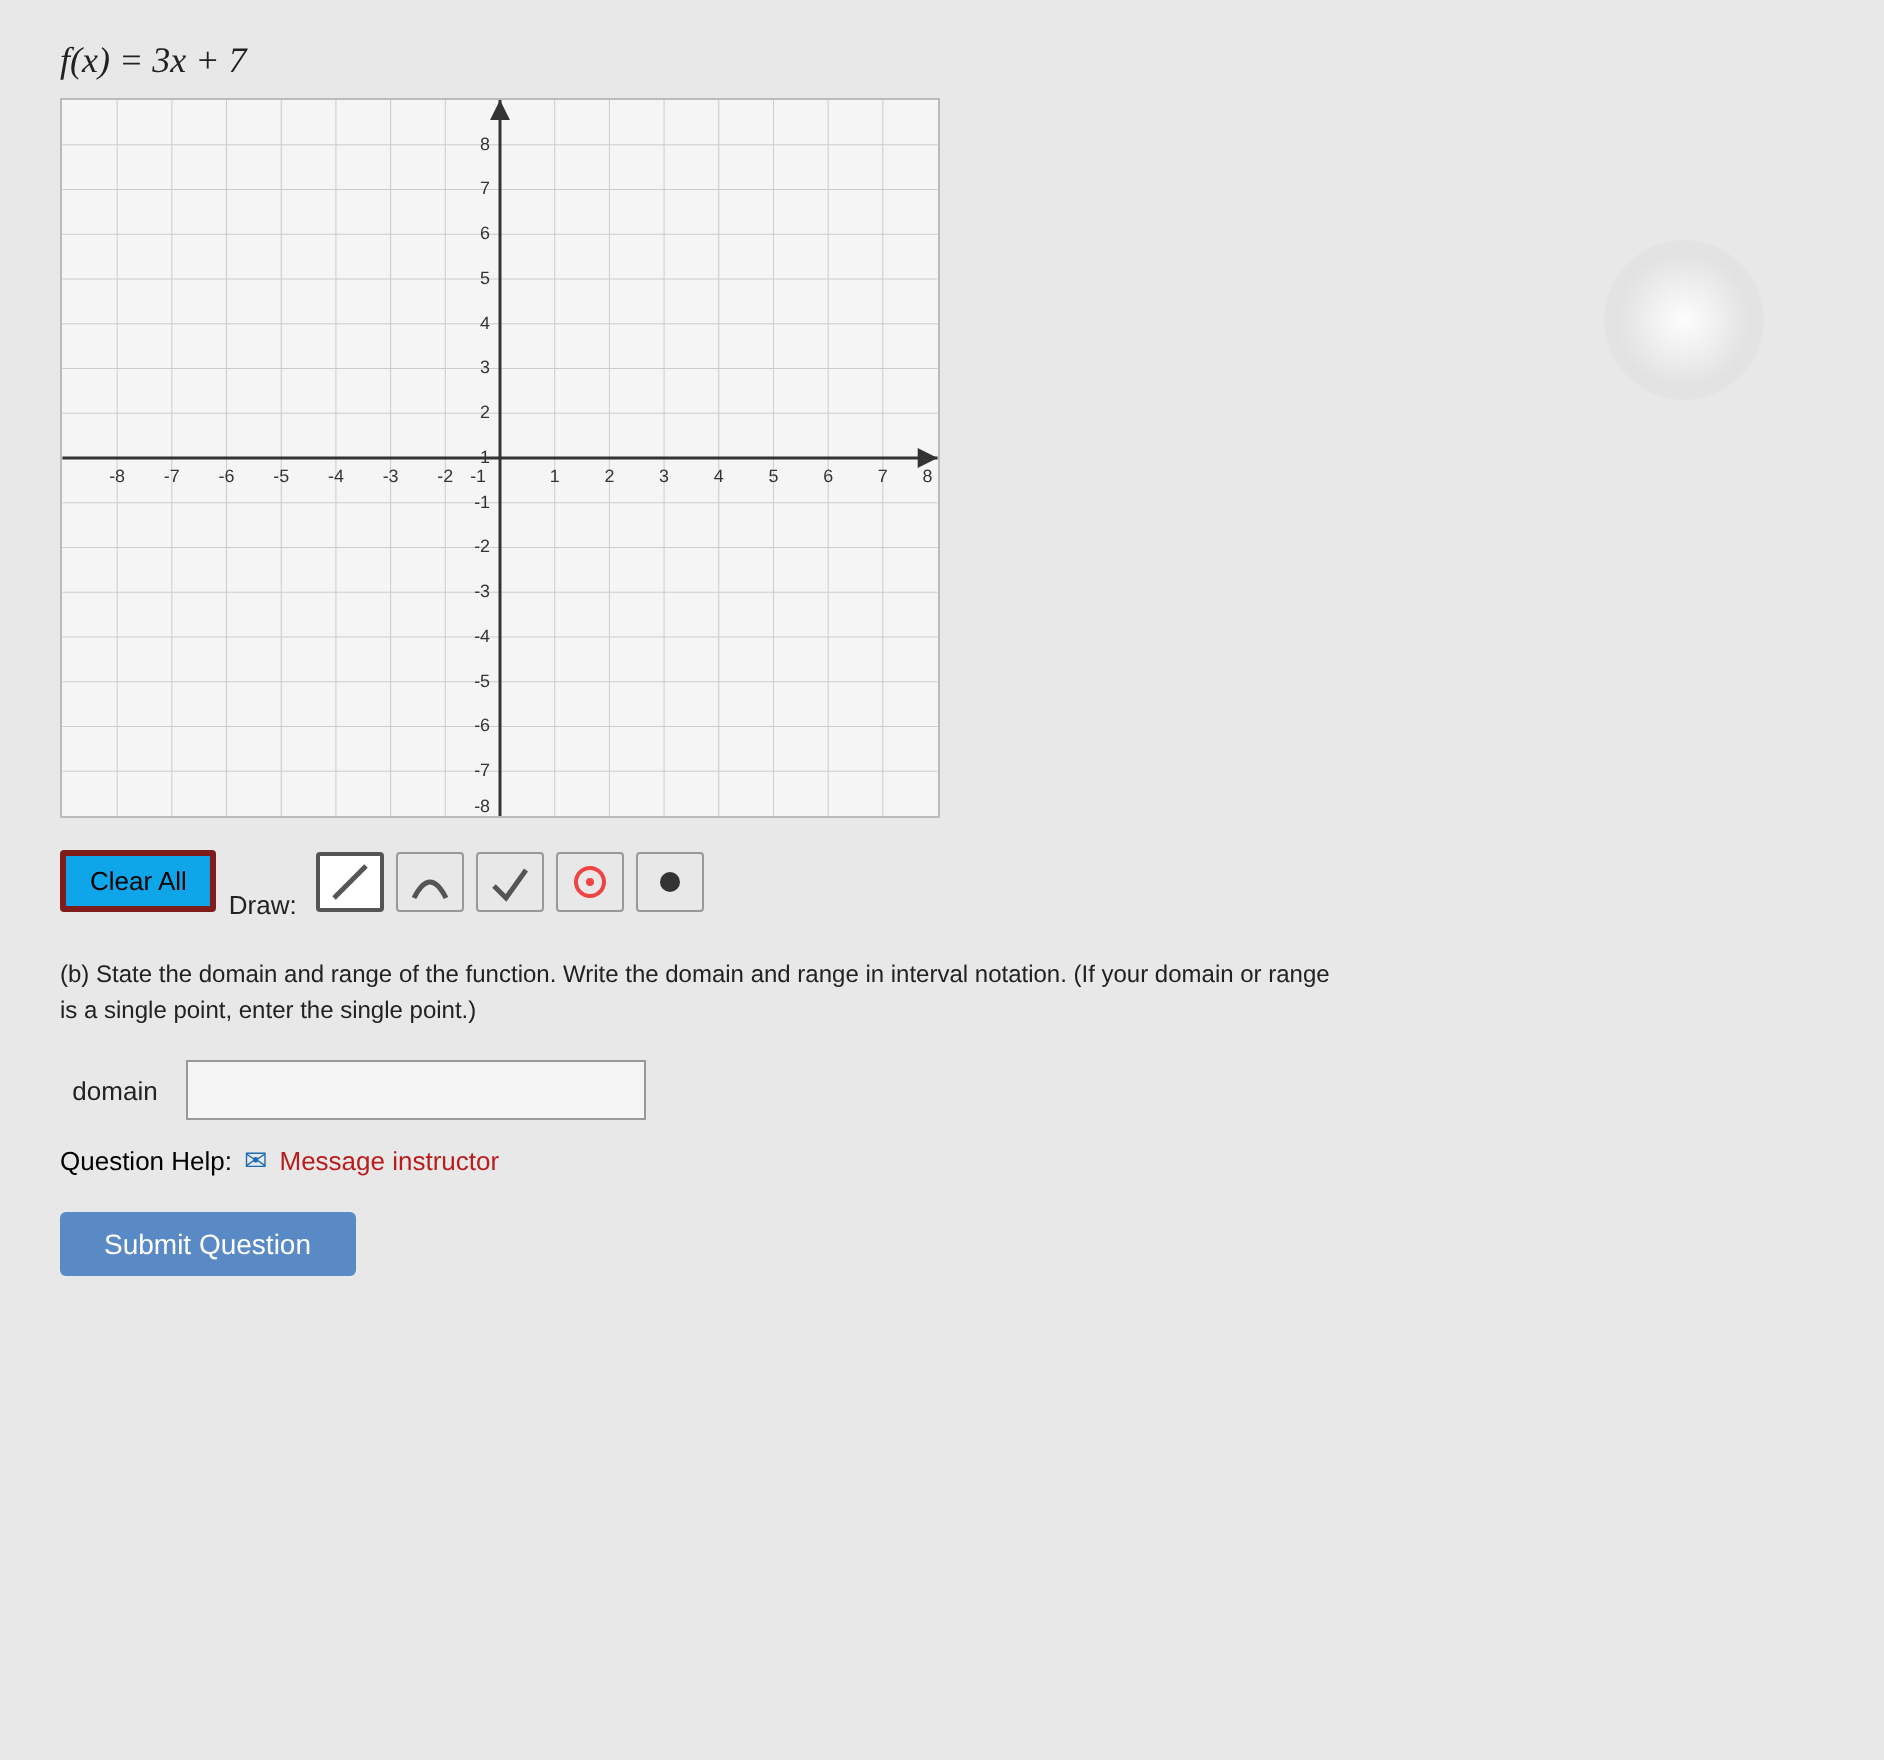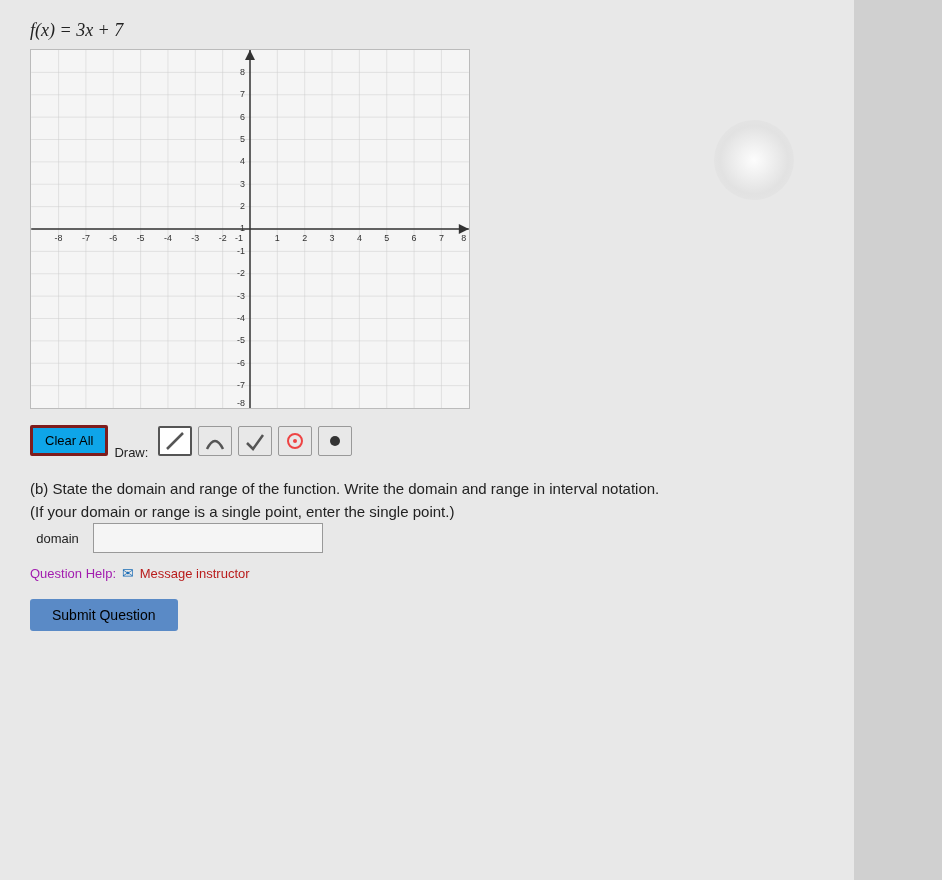--- a/index.html
+++ b/index.html
@@ -6,21 +6,21 @@
     body {
       background: #d0d0d0;
       font-family: Arial, sans-serif;
       font-size: 14px;
       color: #222;
       min-height: 880px;
       width: 942px;
     }
     .page {
       background: #e8e8e8;
-      width: 854px;
+      width: 942px;
       min-height: 880px;
       padding: 20px 30px 30px 30px;
       position: relative;
     }
     .formula {
       font-style: italic;
       font-size: 18px;
       margin-bottom: 8px;
       font-family: 'Times New Roman', serif;
     }
@@ -71,22 +71,23 @@
       justify-content: center;
       cursor: pointer;
       font-size: 16px;
       border-radius: 2px;
     }
     .draw-tool.active {
       background: #fff;
       border: 2px solid #555;
     }
     .part-b {
-      font-size: 15px;
+      font-size: 12px;
       line-height: 1.5;
+      margin-bottom: 16px;
       max-width: 640px;
     }
     .input-row {
       display: flex;
       align-items: center;
       margin-bottom: 12px;
       gap: 8px;
     }
     .input-label {
       font-size: 13px;
@@ -103,35 +104,35 @@
     }
     .question-help {
       display: flex;
       align-items: center;
       gap: 6px;
       font-size: 13px;
       margin-bottom: 18px;
       margin-top: 4px;
     }
     .question-help-label {
-      color: #a21caf;
+      color: #000000;
     }
     .message-link {
       color: #b91c1c;
       text-decoration: none;
       cursor: pointer;
       font-size: 13px;
     }
     .envelope-icon {
       color: #1a6cb5;
       font-size: 14px;
     }
     .submit-btn {
       background: #5a8ac6;
-      color: #000000;
+      color: #ffffff;
       border: none;
       padding: 8px 22px;
       font-size: 14px;
       cursor: pointer;
       border-radius: 3px;
     }
     .cursor-blob {
       position: absolute;
       right: 60px;
       top: 120px;

